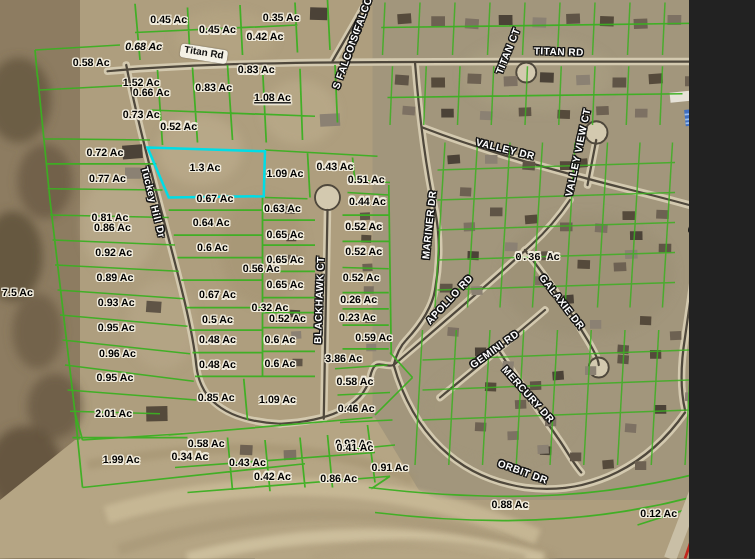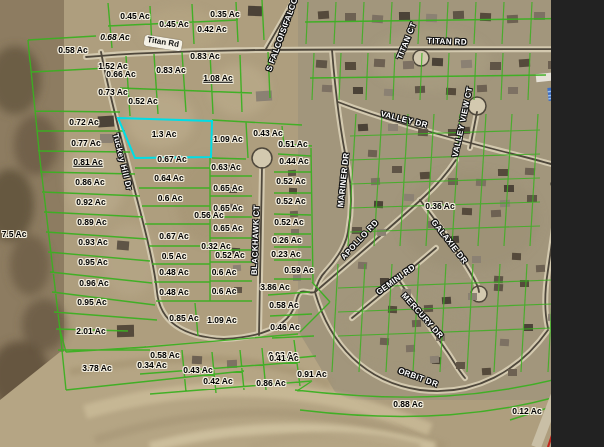--- a/index.html
+++ b/index.html
@@ -357,21 +357,21 @@
       <div class="ac" style="left: 218px; top: 78px; text-decoration: underline;">1.08 Ac</div>
       <div class="ac" style="left: 93px; top: 92px; padding-left: 40px;">0.73 Ac</div>
       <div class="ac" style="left: 143px; top: 101px;">0.52 Ac</div>
       <div class="ac" style="left: 84px; top: 122px;">0.72 Ac</div>
       <div class="ac" style="left: 164px; top: 134px;">1.3 Ac</div>
       <div class="ac" style="left: 228px; top: 139px;">1.09 Ac</div>
       <div class="ac" style="left: 268px; top: 133px;">0.43 Ac</div>
       <div class="ac" style="left: 86px; top: 143px;">0.77 Ac</div>
       <div class="ac" style="left: 293px; top: 144px;">0.51 Ac</div>
       <div class="ac" style="left: 294px; top: 161px;">0.44 Ac</div>
-      <div class="ac" style="left: 88px; top: 162px; text-decoration: underline;">0.81 Ac</div>
+      <div class="ac" style="left: 88px; top: 174px;">0.81 Ac</div>
       <div class="ac" style="left: 172px; top: 159px;">0.67 Ac</div>
       <div class="ac" style="left: 226px; top: 167px;">0.63 Ac</div>
       <div class="ac" style="left: 169px; top: 178px;">0.64 Ac</div>
       <div class="ac" style="left: 291px; top: 181px;">0.52 Ac</div>
       <div class="ac" style="left: 90px; top: 182px;">0.86 Ac</div>
       <div class="ac" style="left: 228px; top: 188px;">0.65 Ac</div>
       <div class="ac" style="left: 170px; top: 198px;">0.6 Ac</div>
       <div class="ac" style="left: 291px; top: 201px;">0.52 Ac</div>
       <div class="ac" style="left: 91px; top: 202px;">0.92 Ac</div>
       <div class="ac" style="left: 228px; top: 208px;">0.65 Ac</div>
@@ -389,34 +389,34 @@
       <div class="ac" style="left: 93px; top: 262px;">0.95 Ac</div>
       <div class="ac" style="left: 174px; top: 272px;">0.48 Ac</div>
       <div class="ac" style="left: 224px; top: 272px;">0.6 Ac</div>
       <div class="ac" style="left: 289px; top: 270px; padding-left: 20px;">0.59 Ac</div>
       <div class="ac" style="left: 94px; top: 283px;">0.96 Ac</div>
       <div class="ac" style="left: 174px; top: 292px;">0.48 Ac</div>
       <div class="ac" style="left: 224px; top: 291px;">0.6 Ac</div>
       <div class="ac" style="left: 275px; top: 287px;">3.86 Ac</div>
       <div class="ac" style="left: 92px; top: 302px;">0.95 Ac</div>
       <div class="ac" style="left: 284px; top: 305px;">0.58 Ac</div>
-      <div class="ac" style="left: 184px; top: 318px;">0.85 Ac</div>
+      <div class="ac" style="left: 173px; top: 318px;">0.85 Ac</div>
       <div class="ac" style="left: 222px; top: 320px;">1.09 Ac</div>
       <div class="ac" style="left: 285px; top: 327px;">0.46 Ac</div>
       <div class="ac" style="left: 91px; top: 331px;">2.01 Ac</div>
       <div class="ac" style="left: 165px; top: 355px;">0.58 Ac</div>
       <div class="ac" style="left: 283px; top: 355px;">0.93 Ac</div>
       <div class="ac" style="left: 152px; top: 365px;">0.34 Ac</div>
       <div class="ac" style="left: 198px; top: 370px;">0.43 Ac</div>
       <div class="ac" style="left: 238px; top: 358px; margin-left: 46px;">0.41 Ac</div>
-      <div class="ac" style="left: 97px; top: 368px;">3.78 Ac</div>
+      <div class="ac" style="left: 97px; top: 368px;">1.99 Ac</div>
       <div class="ac" style="left: 218px; top: 381px;">0.42 Ac</div>
       <div class="ac" style="left: 271px; top: 383px;">0.86 Ac</div>
       <div class="ac" style="left: 312px; top: 374px;">0.91 Ac</div>
-      <div class="ac" style="left: 440px; top: 206px;">0.36 Ac</div>
+      <div class="ac" style="left: 430px; top: 206px; font-family: Liberation Mono, monospace;">0.36 Ac</div>
       <div class="ac" style="left: 408px; top: 404px;">0.88 Ac</div>
       <div class="ac" style="left: 527px; top: 411px;">0.12 Ac</div>
       <div class="ac" style="left: 14px; top: 234px;">7.5 Ac</div>
       <div class="pill" style="left: 163px; top: 43px; transform: translate(-50%, -50%) rotate(9deg);">Titan Rd</div>
       <div class="st" style="left: 447px; top: 42px; transform: translate(-50%, -50%) rotate(2deg);">TITAN RD</div>
       <div class="st" style="left: 407px; top: 41px; transform: translate(-50%, -50%) rotate(-68deg);">TITAN CT</div>
       <div class="st" style="left: 279px; top: 44px; transform: translate(-50%, -50%) rotate(-70deg);">S FALCON CT</div>
       <div class="st" style="left: 293px; top: 6px; transform: translate(-50%, -50%) rotate(-70deg);">S FALCON CT</div>
       <div class="st" style="left: 404px; top: 120px; transform: translate(-50%, -50%) rotate(14deg);">VALLEY DR</div>
       <div class="st" style="left: 463px; top: 122px; transform: translate(-50%, -50%) rotate(-78deg);">VALLEY VIEW CT</div>

